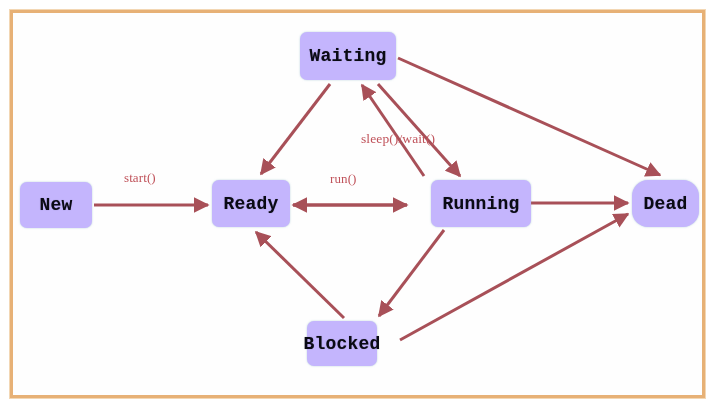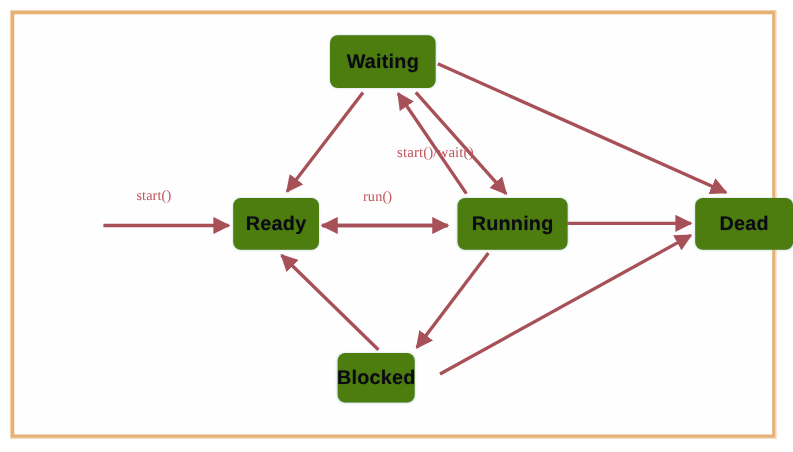--- a/index.html
+++ b/index.html
@@ -29,37 +29,37 @@
   .diagram-layer {
     position: absolute;
     left: 0;
     top: 0;
     width: 721px;
     height: 411px;
   }
   .node {
     position: absolute;
     box-sizing: border-box;
-    background: #4d7c0f;
+    background: #c4b5fd;
     border-radius: 7px;
     display: flex;
     align-items: center;
     justify-content: center;
     color: #0a0a14;
-    font-family: Liberation Sans, sans-serif;
+    font-family: Liberation Mono, monospace;
     font-weight: bold;
     font-size: 18px;
     letter-spacing: 0.2px;
     text-shadow: 0 0 1px rgba(0,0,0,0.35);
     box-shadow: 0 0 2px rgba(120,170,190,0.55);
   }
   .node-new      { left: 20px;  top: 182px; width: 72px;  height: 46px; }
   .node-ready    { left: 212px; top: 180px; width: 78px;  height: 47px; text-align: center; }
-  .node-running  { left: 416px; top: 180px; width: 100px; height: 47px; }
-  .node-dead     { left: 632px; top: 180px; width: 89px;  height: 47px; }
+  .node-running  { left: 431px; top: 180px; width: 100px; height: 47px; }
+  .node-dead     { left: 632px; top: 180px; width: 67px;  height: 47px; border-radius: 16px; }
   .node-waiting  { left: 300px; top: 32px;  width: 96px;  height: 48px; }
   .node-blocked  { left: 307px; top: 321px; width: 70px;  height: 45px; }
 
   .edge-label {
     position: absolute;
     color: #c0535b;
     font-family: "Liberation Serif", serif;
     font-size: 13px;
     white-space: nowrap;
     letter-spacing: 0.1px;
@@ -98,20 +98,23 @@
 
     <line x1="514" y1="203" x2="628" y2="203" stroke="#a85058" stroke-width="3" marker-end="url(#ah)"></line>
 
     <line x1="444" y1="230" x2="379" y2="316" stroke="#a85058" stroke-width="3" marker-end="url(#ah)"></line>
 
     <line x1="344" y1="318" x2="256" y2="232" stroke="#a85058" stroke-width="3" marker-end="url(#ah)"></line>
 
     <line x1="400" y1="340" x2="628" y2="214" stroke="#a85058" stroke-width="3" marker-end="url(#ah)"></line>
   </svg>
 
+  <div class="node node-new">
+    <span>New</span>
+  </div>
 
   <div class="node node-ready">
     <span>Ready</span>
   </div>
 
   <div class="node node-running">
     <span>Running</span>
   </div>
 
   <div class="node node-dead">
@@ -123,15 +126,15 @@
   </div>
 
   <div class="node node-blocked">
     <span>Blocked</span>
   </div>
 
   <div class="edge-label label-start">start()</div>
 
   <div class="edge-label label-run">run()</div>
 
-  <div class="edge-label label-sleep">start()/wait()</div>
+  <div class="edge-label label-sleep">sleep()/wait()</div>
 
 </div>
 
 </body></html>

